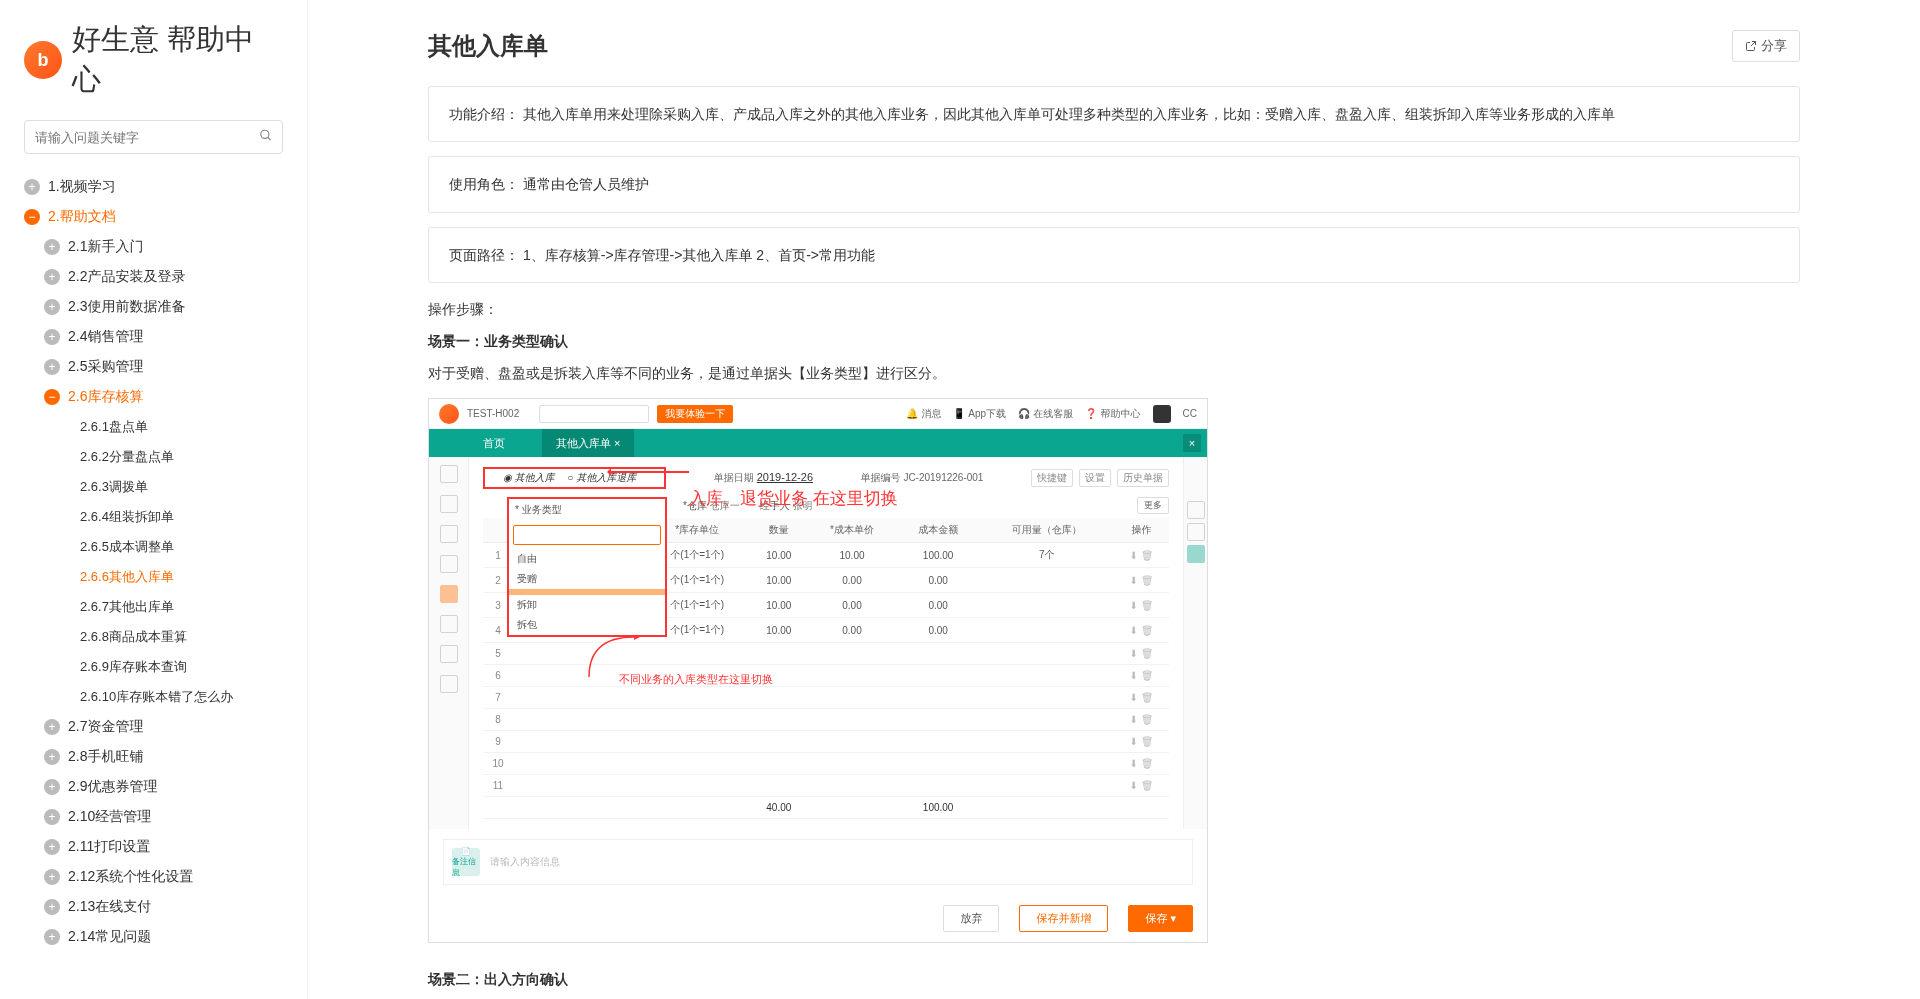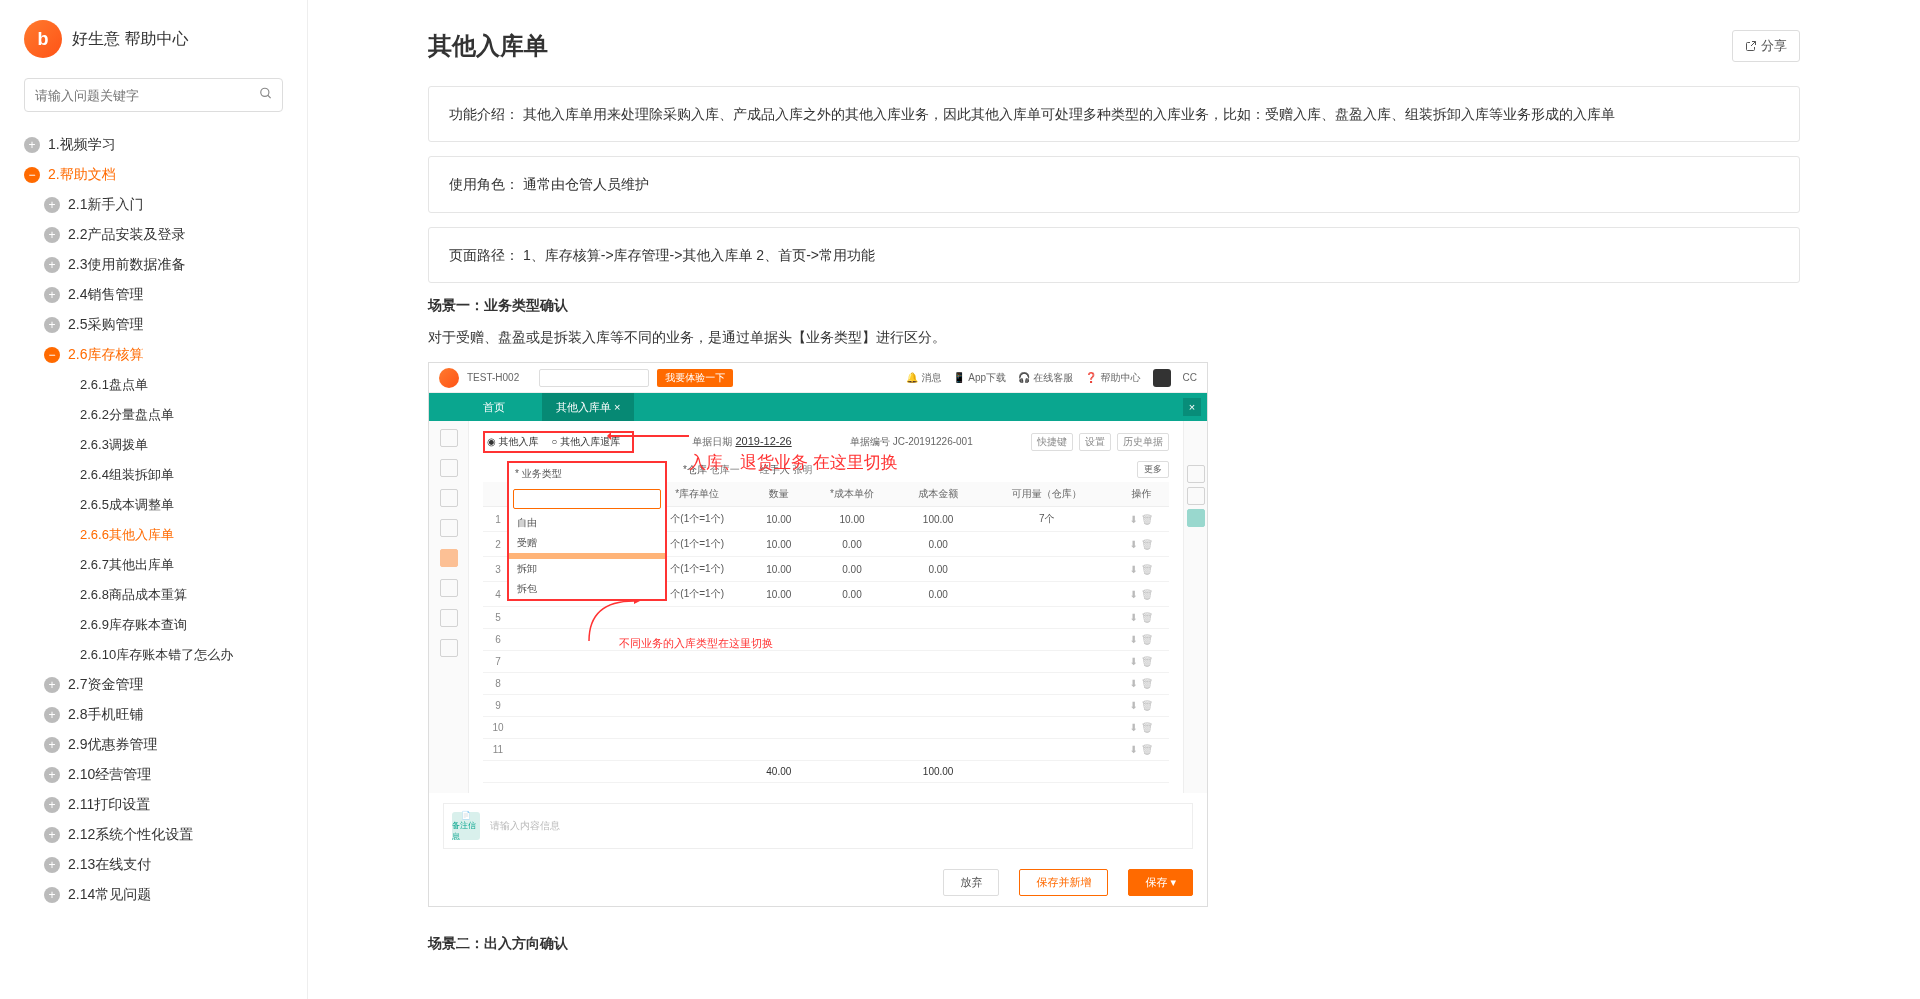--- a/index.html
+++ b/index.html
@@ -1,20 +1,20 @@
 <!DOCTYPE html>
 <html><head>
 <meta charset="utf-8">
 <style>
 * { margin:0; padding:0; box-sizing:border-box; }
 body { font-family:"Microsoft YaHei","PingFang SC",sans-serif; font-size:14px; color:#333; background:#fff; }
 .sidebar { position:fixed; left:0; top:0; width:308px; height:100vh; background:#fff; border-right:1px solid #eee; padding:20px 24px; overflow-y:auto; }
 .logo-row { display:flex; align-items:center; gap:10px; margin-bottom:20px; }
 .logo { width:38px; height:38px; border-radius:50%; background:linear-gradient(135deg,#ff7a2e,#ff5316); display:flex; align-items:center; justify-content:center; color:#fff; font-weight:bold; font-size:18px; }
-.logo-title { font-size:16px; font-weight:500; color:#333; }
+.logo-title { font-size:29px; font-weight:500; color:#333; }
 .search-box { position:relative; margin-bottom:18px; }
 .search-box input { width:100%; height:34px; border:1px solid #ddd; border-radius:4px; padding:0 34px 0 10px; font-size:13px; color:#15803d; }
 .search-box .icon-search { position:absolute; right:10px; top:50%; transform:translateY(-50%); color:#888; }
 .nav { list-style:none; }
 .nav li { padding:6px 0 6px 0; font-size:14px; color:#333; cursor:pointer; display:flex; align-items:center; }
 .nav .lvl1 { padding-left:0; }
 .nav .lvl2 { padding-left:20px; }
 .nav .lvl3 { padding-left:56px; font-size:13px; }
 .nav .active { color:#ff6a00; }
 .nav .icon-plus, .nav .icon-minus { width:16px; height:16px; border-radius:50%; background:#bbb; color:#fff; display:inline-flex; align-items:center; justify-content:center; font-size:12px; margin-right:8px; flex-shrink:0; line-height:1; }
@@ -39,21 +39,21 @@
 .ss-tabs { height:28px; background:#0aa68f; display:flex; align-items:center; padding-left:40px; color:#fff; font-size:11px; gap:0; position:relative; }
 .ss-tab { padding:0 14px; height:100%; display:flex; align-items:center; }
 .ss-tab.active { background:#068974;margin-left:23px; }
 .ss-tab-close { position:absolute; right:6px; width:18px; height:18px; background:rgba(0,0,0,.15); display:flex; align-items:center; justify-content:center; color:#fff; }
 .ss-body { display:flex; }
 .ss-side { width:40px; background:#fafafa; border-right:1px solid #eee; padding-top:8px; display:flex; flex-direction:column; align-items:center; gap:12px; }
 .ss-side-icon { width:18px; height:18px; opacity:.4; border:1px solid #999; border-radius:2px; }
 .ss-side-icon.active { background:#ff6a00; border-color:#ff6a00; }
 .ss-content { flex:1; padding:10px 14px; position:relative; }
 .ss-topbar { display:flex; justify-content:space-between; align-items:center; margin-bottom:8px; }
-.ss-radios { border:2px solid #f33; padding:2px 2px; font-size:10px; color:#333; }
+.ss-radios { border:2px solid #f33; padding:2px 18px; font-size:10px; color:#333;font-style:italic; }
 .ss-radio-item { margin-right:10px; }
 .ss-date { font-size:10px; color:#666; }
 .ss-docno { font-size:10px; color:#666; }
 .ss-toolbar { display:flex; gap:6px; font-size:10px; color:#888; }
 .ss-toolbar span { border:1px solid #ddd; padding:1px 5px; border-radius:2px; }
 .ss-anno1 { position:absolute; left:220px; top:30px; color:#f33; font-size:17px; }
 .ss-arrow1 { position:absolute; left:140px; top:14px; width:80px; height:2px; background:#f33; }
 .ss-arrow1::before { content:""; position:absolute; left:-6px; top:-3px; border:4px solid transparent; border-right-color:#f33; }
 .ss-selwrap { border:2px solid #f33; width:160px; position:absolute; left:38px; top:40px; background:#fff; z-index:2; }
 .ss-selhead { height:20px; border:1px solid #ff6a00; border-radius:2px; margin:4px; background:#fff; }
@@ -214,20 +214,21 @@
   <div class="info-box">
     <span class="label">功能介绍：</span><span>其他入库单用来处理除采购入库、产成品入库之外的其他入库业务，因此其他入库单可处理多种类型的入库业务，比如：受赠入库、盘盈入库、组装拆卸入库等业务形成的入库单</span>
   </div>
   <div class="info-box">
     <span class="label">使用角色：</span><span>通常由仓管人员维护</span>
   </div>
   <div class="info-box">
     <span class="label">页面路径：</span><span>1、库存核算-&gt;库存管理-&gt;其他入库单 2、首页-&gt;常用功能</span>
   </div>
 
+  <div class="steps-title">操作步骤：</div>
   <div class="scene-title">场景一：业务类型确认</div>
   <div class="scene-text">对于受赠、盘盈或是拆装入库等不同的业务，是通过单据头【业务类型】进行区分。</div>
 
   <div class="screenshot">
     <div class="ss-header">
       <div class="ss-header-logo"></div>
       <div class="ss-header-title">TEST-H002</div>
       <div class="ss-header-search"></div>
       <div class="ss-header-btn">我要体验一下</div>
       <div class="ss-header-right">

